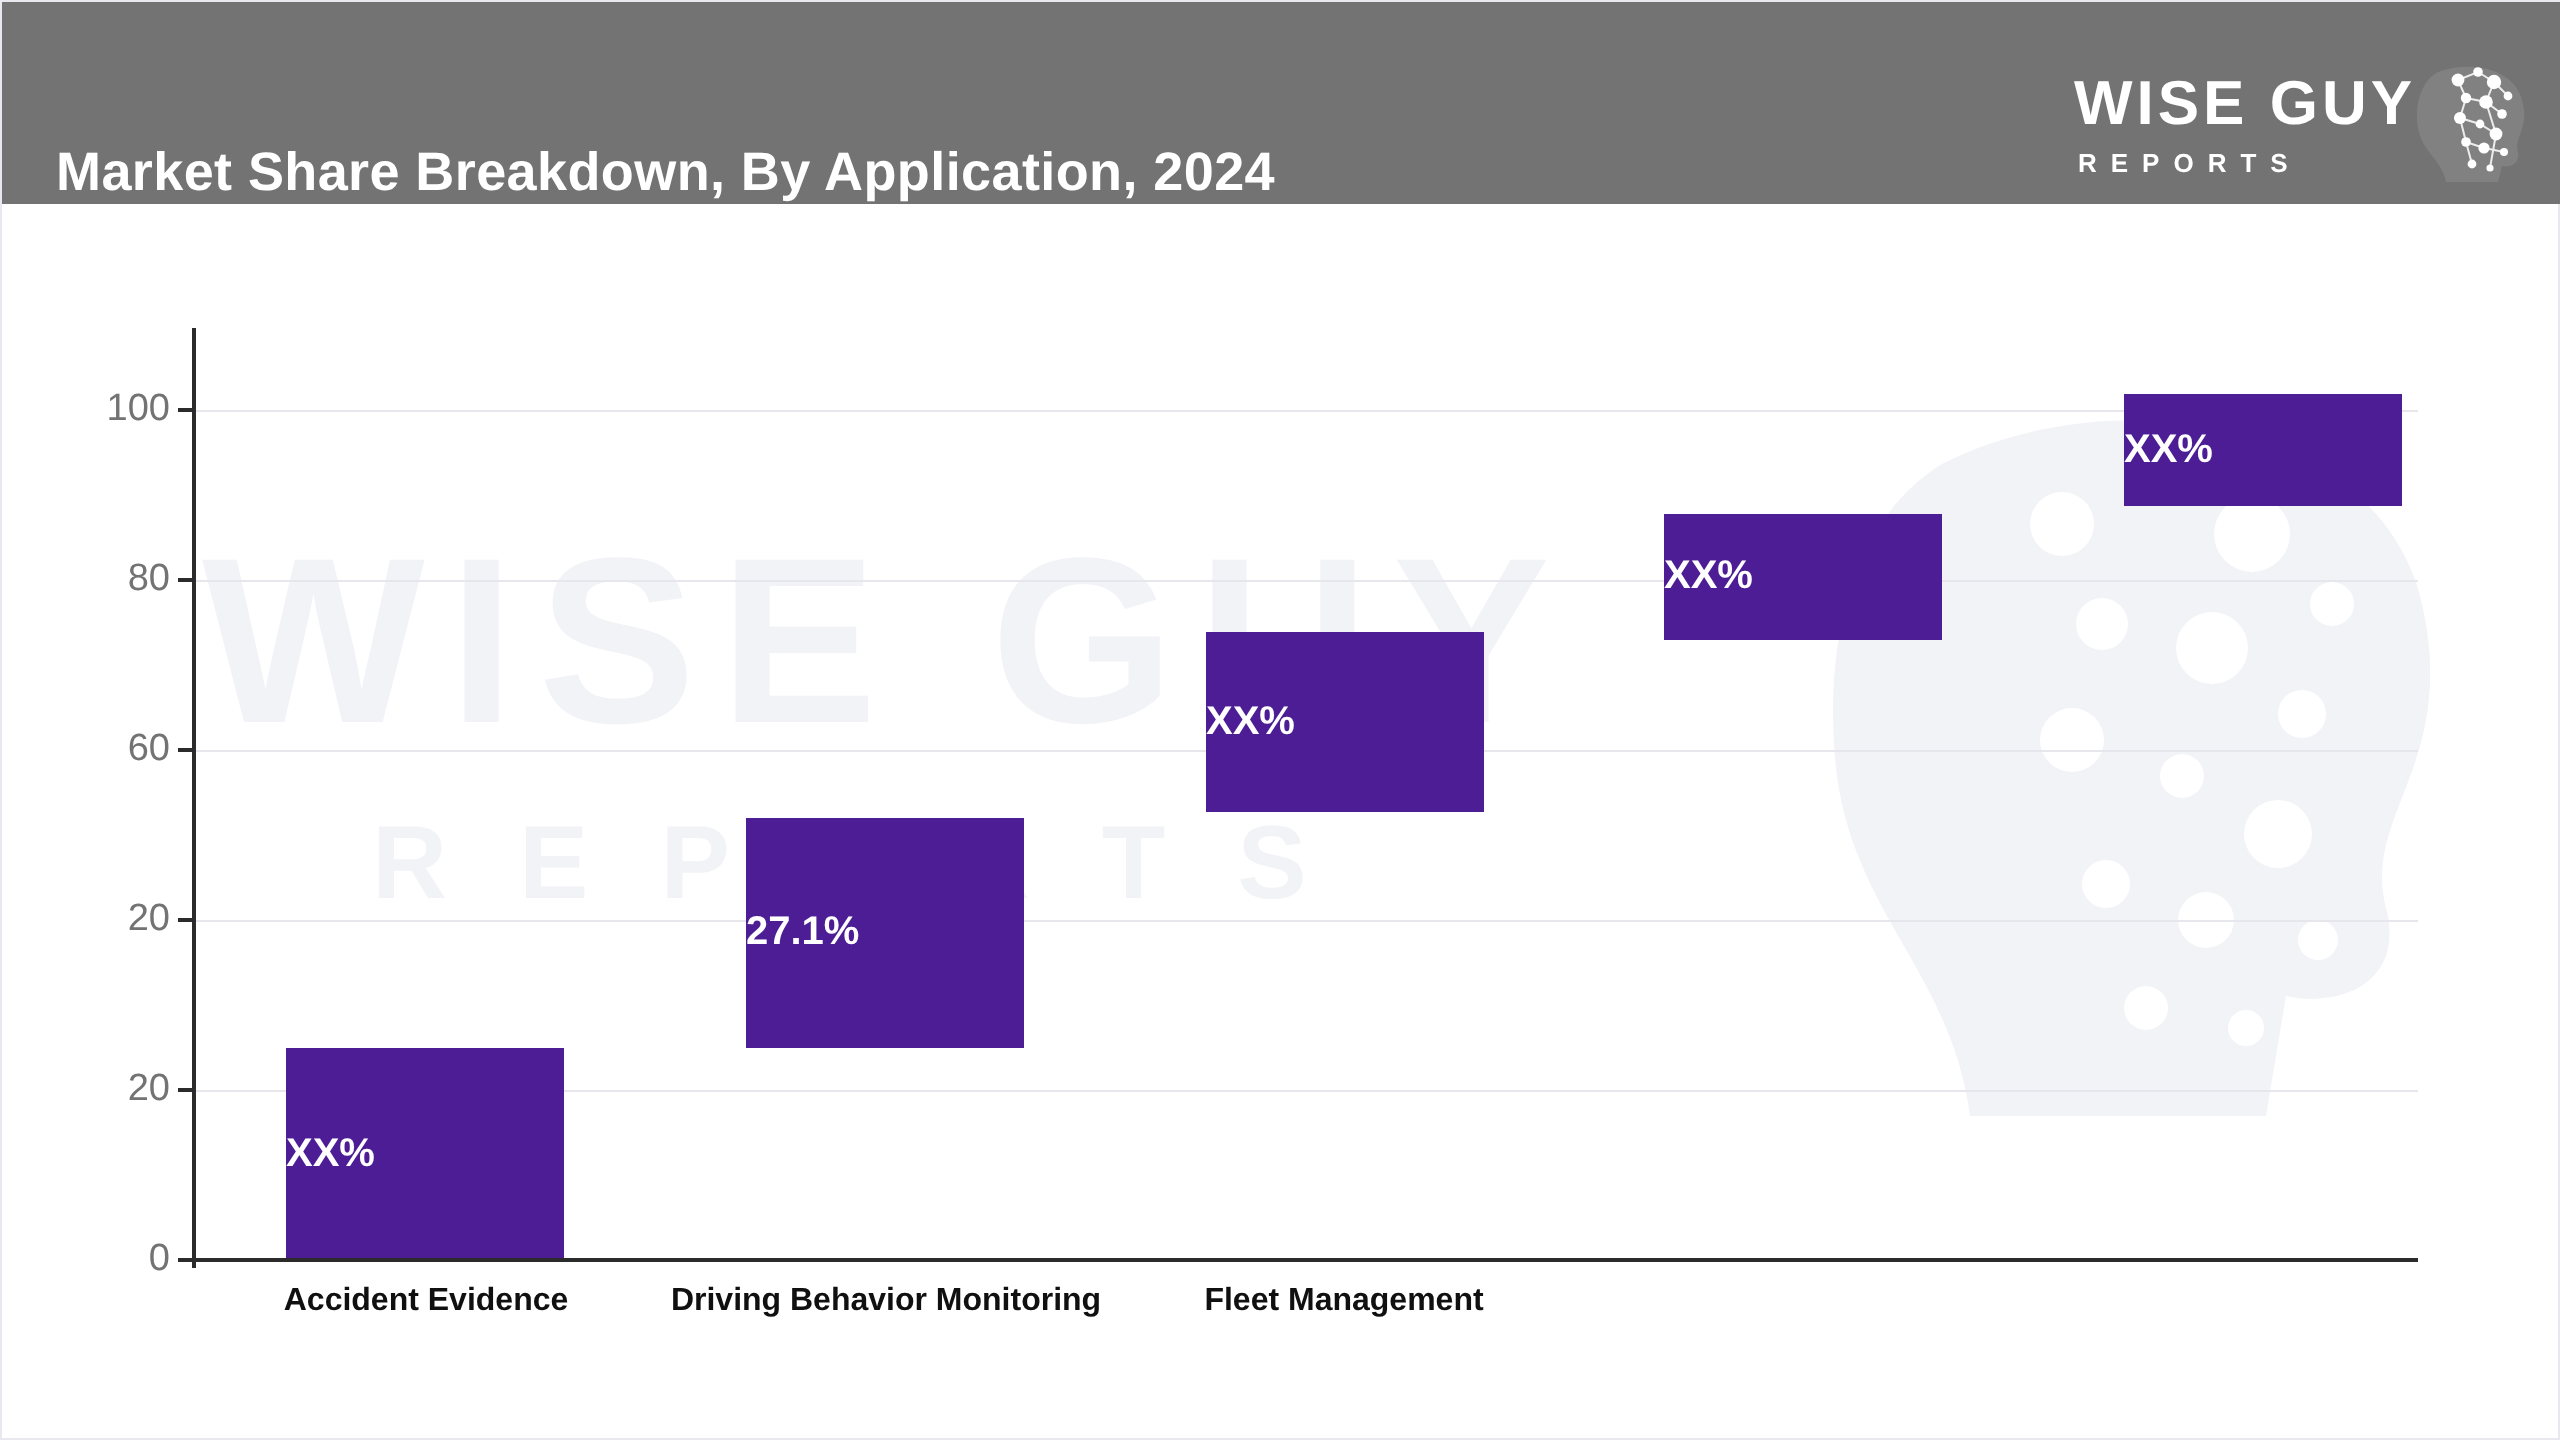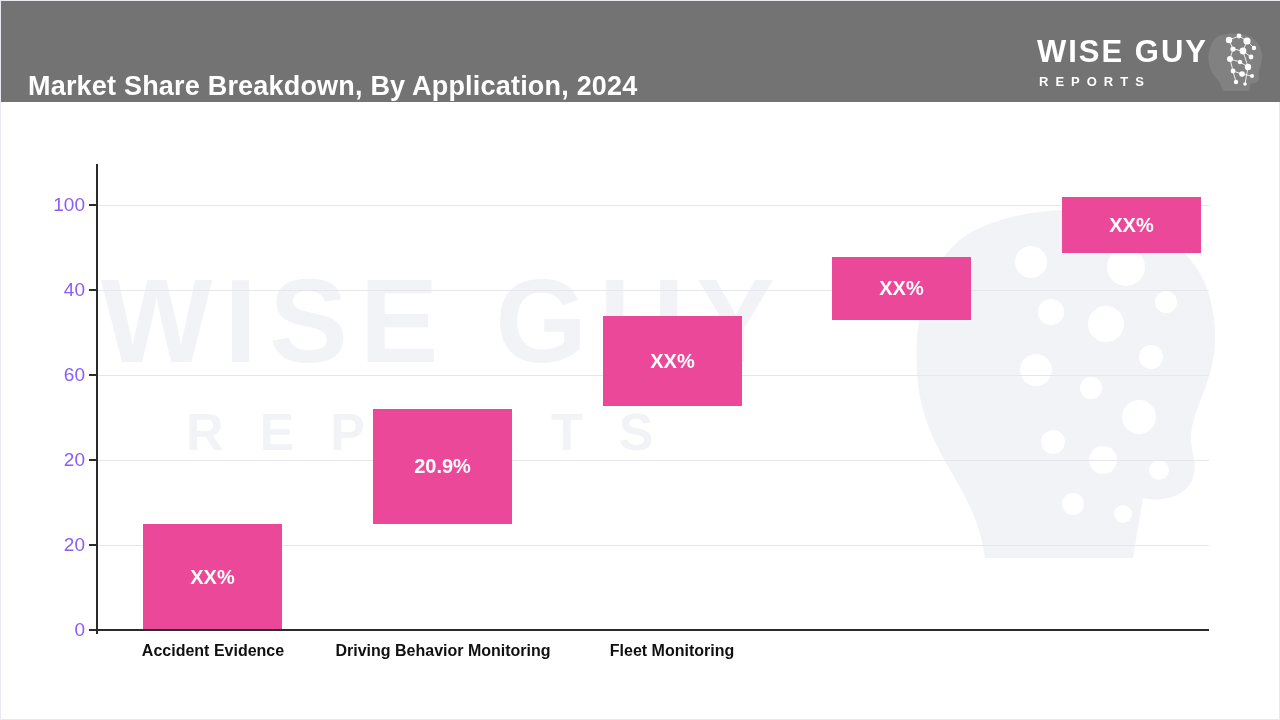--- a/index.html
+++ b/index.html
@@ -150,44 +150,44 @@
     top: 527px;
     width: 1113px;
     height: 2px;
     background: #2b2b2b;
   }
   .ytick-label {
     position: absolute;
     right: 0;
     transform: translateY(-50%);
     font-size: 19px;
-    color: #8b5cf6;
+    color: #737373;
     text-align: right;
   }
   #ytick-wrap {
     position: absolute;
     left: 0;
     top: 0;
     width: 84px;
     height: 619px;
   }
   .tickmark {
     position: absolute;
     left: 88px;
     width: 7px;
     height: 2px;
     background: #2b2b2b;
     transform: translateY(-1px);
   }
   .bar {
     position: absolute;
-    background: #ec4899;
+    background: #4c1d95;
     display: flex;
     align-items: center;
-    justify-content: center;
+    justify-content: flex-start;
   }
   .bar-label {
     color: #ffffff;
     font-size: 20px;
     font-weight: bold;
   }
   .cat-label {
     position: absolute;
     text-align: center;
     font-size: 16px;
@@ -271,49 +271,49 @@
       <div class="gridline" style="top:376px"></div>
       <div class="gridline" style="top:291px"></div>
       <div class="gridline" style="top:206px"></div>
       <div class="gridline" style="top:121px"></div>
       <div class="gridline" style="top:36px"></div>
 
       <div class="bar" style="left:46px; width:139px; top:355px; height:106px;">
         <span class="bar-label">XX%</span>
       </div>
       <div class="bar" style="left:276px; width:139px; top:240px; height:115px;">
-        <span class="bar-label">20.9%</span>
+        <span class="bar-label">27.1%</span>
       </div>
       <div class="bar" style="left:506px; width:139px; top:147px; height:90px;">
         <span class="bar-label">XX%</span>
       </div>
       <div class="bar" style="left:735px; width:139px; top:88px; height:63px;">
         <span class="bar-label">XX%</span>
       </div>
       <div class="bar" style="left:965px; width:139px; top:28px; height:56px;">
         <span class="bar-label">XX%</span>
       </div>
     </div>
 
     <div id="axis-y"></div>
     <div id="axis-x"></div>
 
     <div id="ytick-wrap">
       <div class="ytick-label" style="top:528px">0</div>
       <div class="ytick-label" style="top:443px">20</div>
       <div class="ytick-label" style="top:358px">20</div>
       <div class="ytick-label" style="top:273px">60</div>
-      <div class="ytick-label" style="top:188px">40</div>
+      <div class="ytick-label" style="top:188px">80</div>
       <div class="ytick-label" style="top:103px">100</div>
     </div>
     <div class="tickmark" style="top:528px"></div>
     <div class="tickmark" style="top:443px"></div>
     <div class="tickmark" style="top:358px"></div>
     <div class="tickmark" style="top:273px"></div>
     <div class="tickmark" style="top:188px"></div>
     <div class="tickmark" style="top:103px"></div>
 
     <div class="cat-label" style="left:327px; top:539px; width:230px;">Driving Behavior Monitoring</div>
     <div class="cat-label" style="left:97px; top:539px; width:230px;">Accident Evidence</div>
-    <div class="cat-label" style="left:556px; top:539px; width:230px;">Fleet Monitoring</div>
+    <div class="cat-label" style="left:556px; top:539px; width:230px;">Fleet Management</div>
 
   </div>
 </div>
 
 </body></html>

